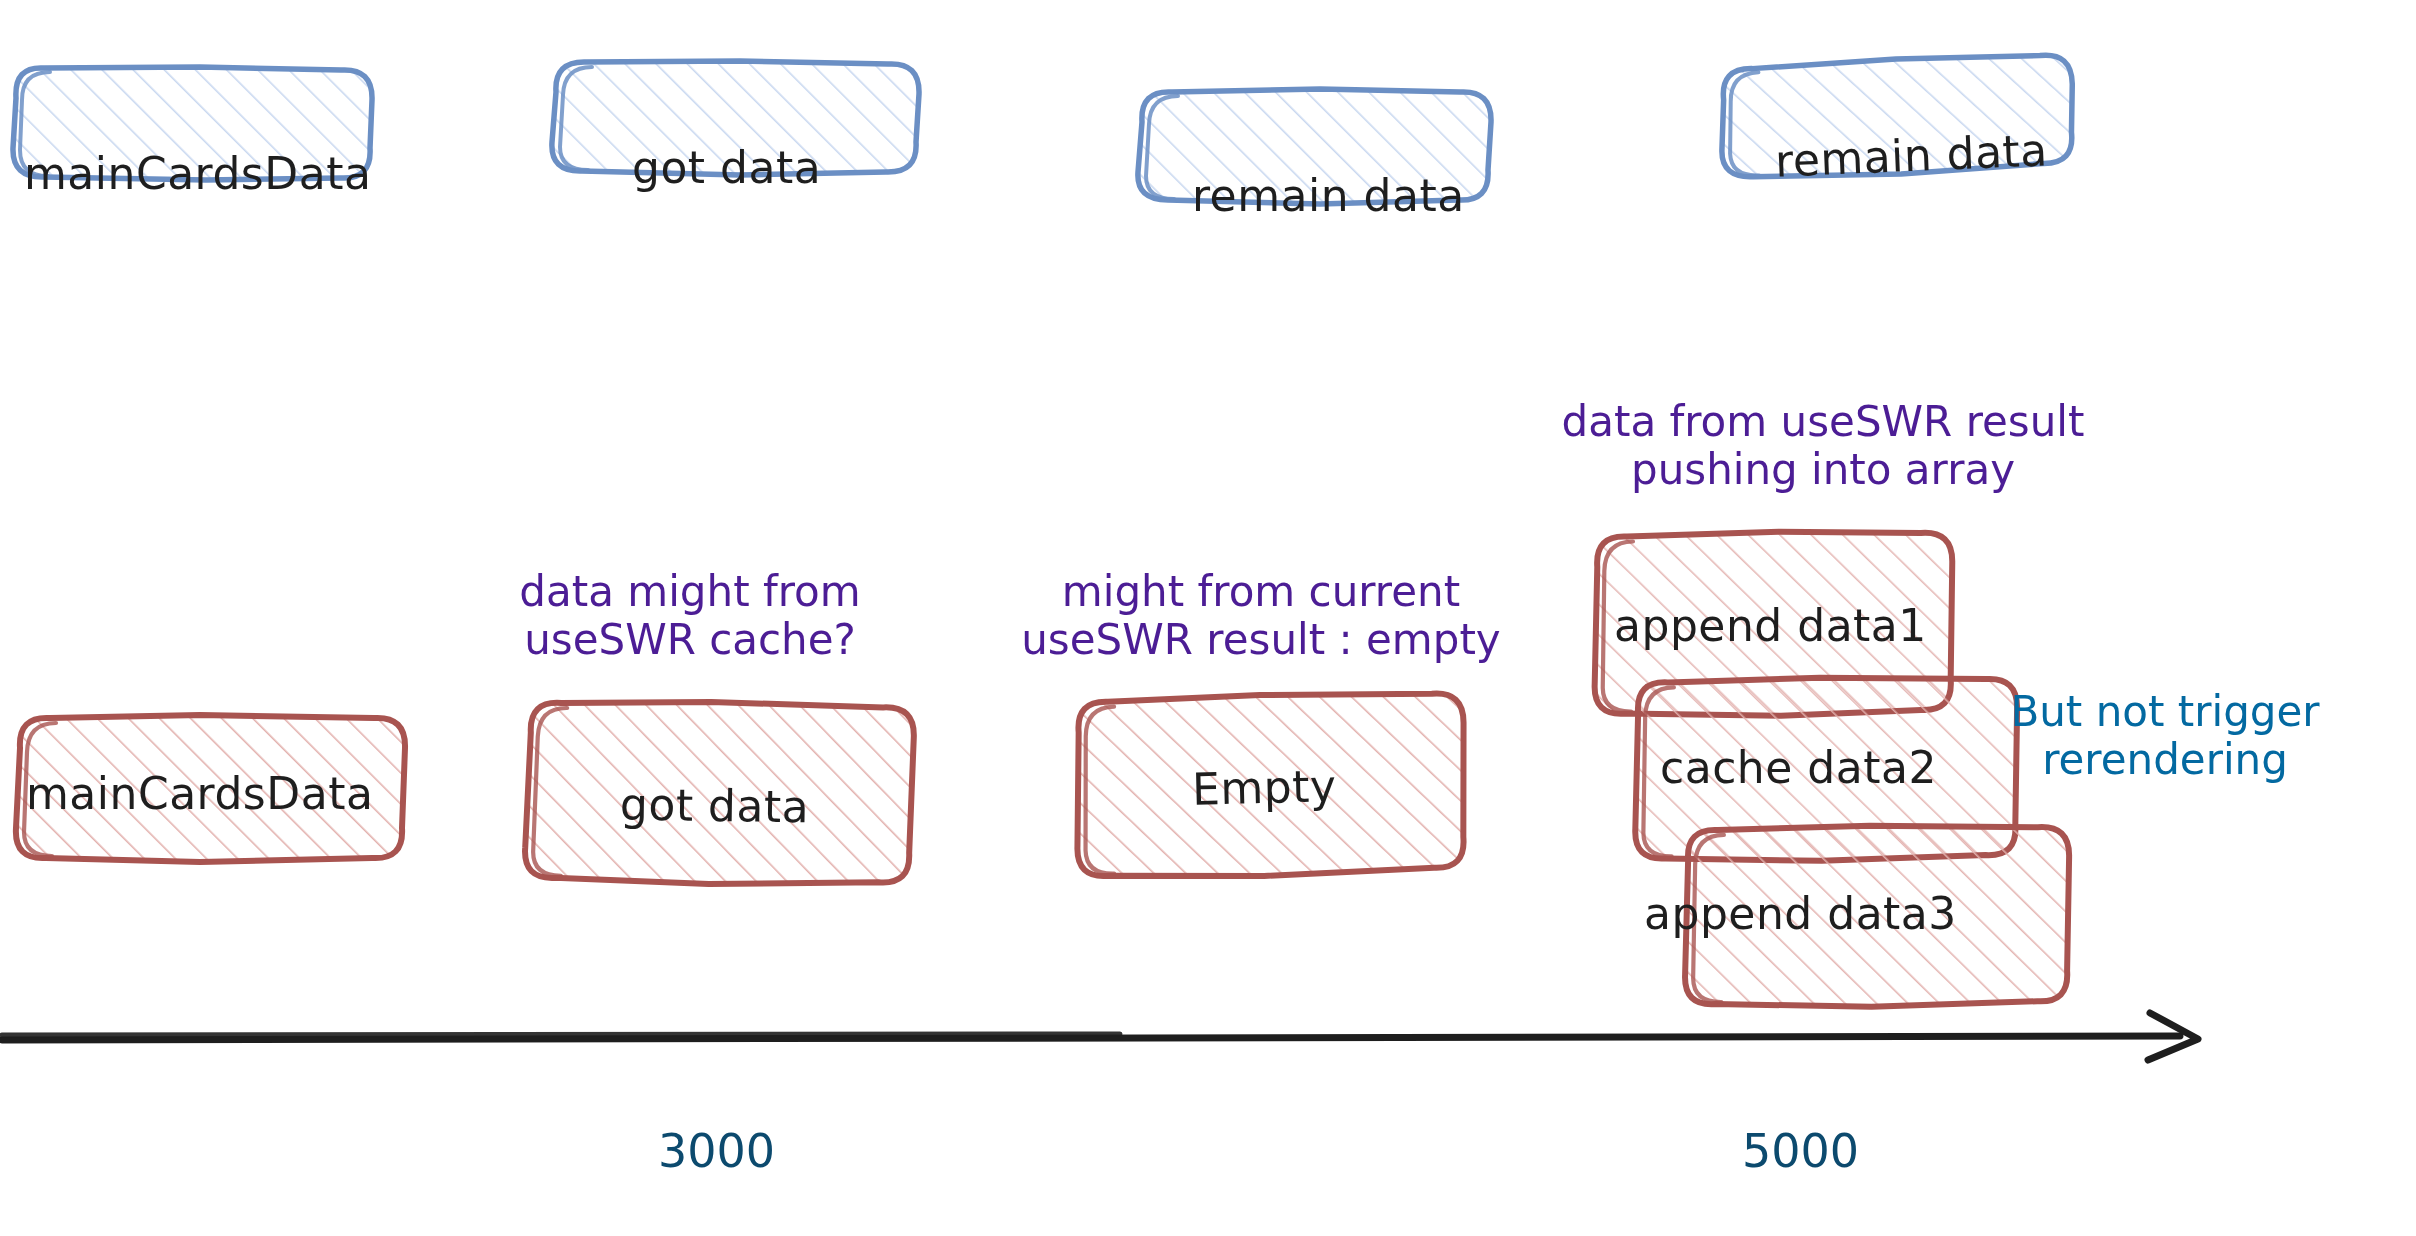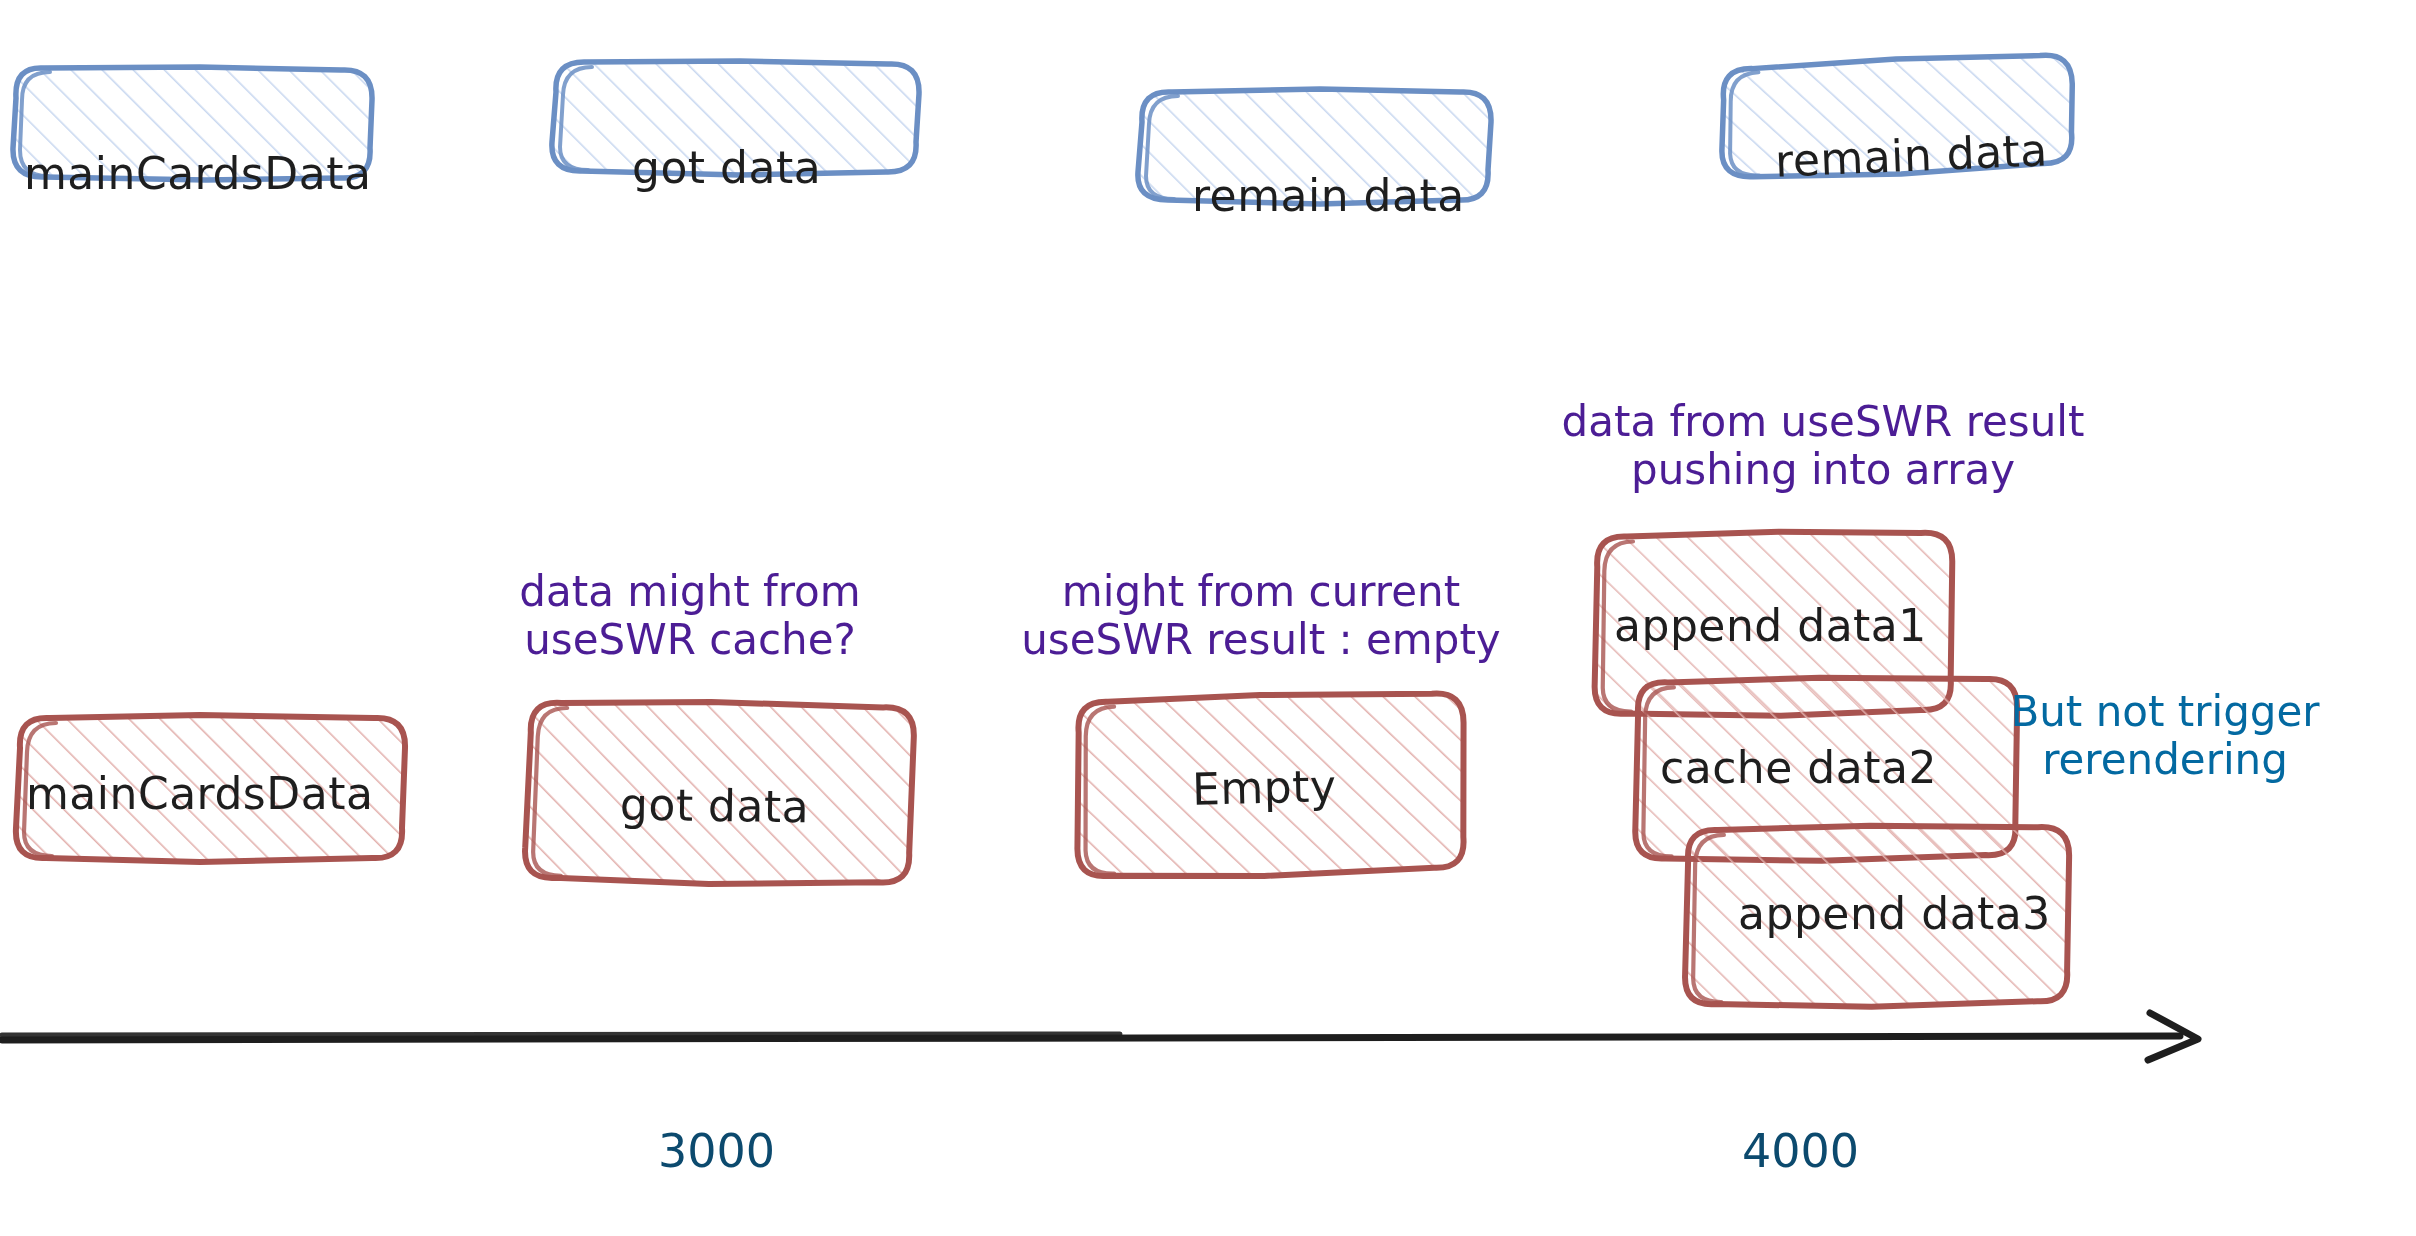--- a/index.html
+++ b/index.html
@@ -128,29 +128,29 @@
 <div class="box-label" style="left:26px; top:768px;text-align:right;">mainCardsData</div>
 
 <div class="box-label" style="left:620px; top:780px; transform:rotate(0.8deg);">got data</div>
 
 <div class="box-label" style="left:1192px; top:762px; transform:rotate(-1.4deg);">Empty</div>
 
 <div class="box-label" style="left:1614px; top:600px;">append data1</div>
 
 <div class="box-label" style="left:1660px; top:742px;">cache data2</div>
 
-<div class="box-label" style="left:1738px; top:888px;">append data3</div>
+<div class="box-label" style="left:1644px; top:888px;">append data3</div>
 
 <div class="annot" style="left:490px; top:568px; width:400px;">data might from
 useSWR cache?</div>
 
 <div class="annot" style="left:986px; top:568px; width:550px;">might from current
 useSWR result : empty</div>
 
 <div class="annot" style="left:1518px; top:398px; width:610px;">data from useSWR result
 pushing into array</div>
 
 <div class="annot dark" style="left:1980px; top:688px; width:370px;">But not trigger
 rerendering</div>
 
 <div class="axis-label" style="left:658px; top:1124px;">3000</div>
 
-<div class="axis-label" style="left:1742px; top:1124px;">4000</div>
+<div class="axis-label" style="left:1742px; top:1124px;">5000</div>
 
 </body></html>

